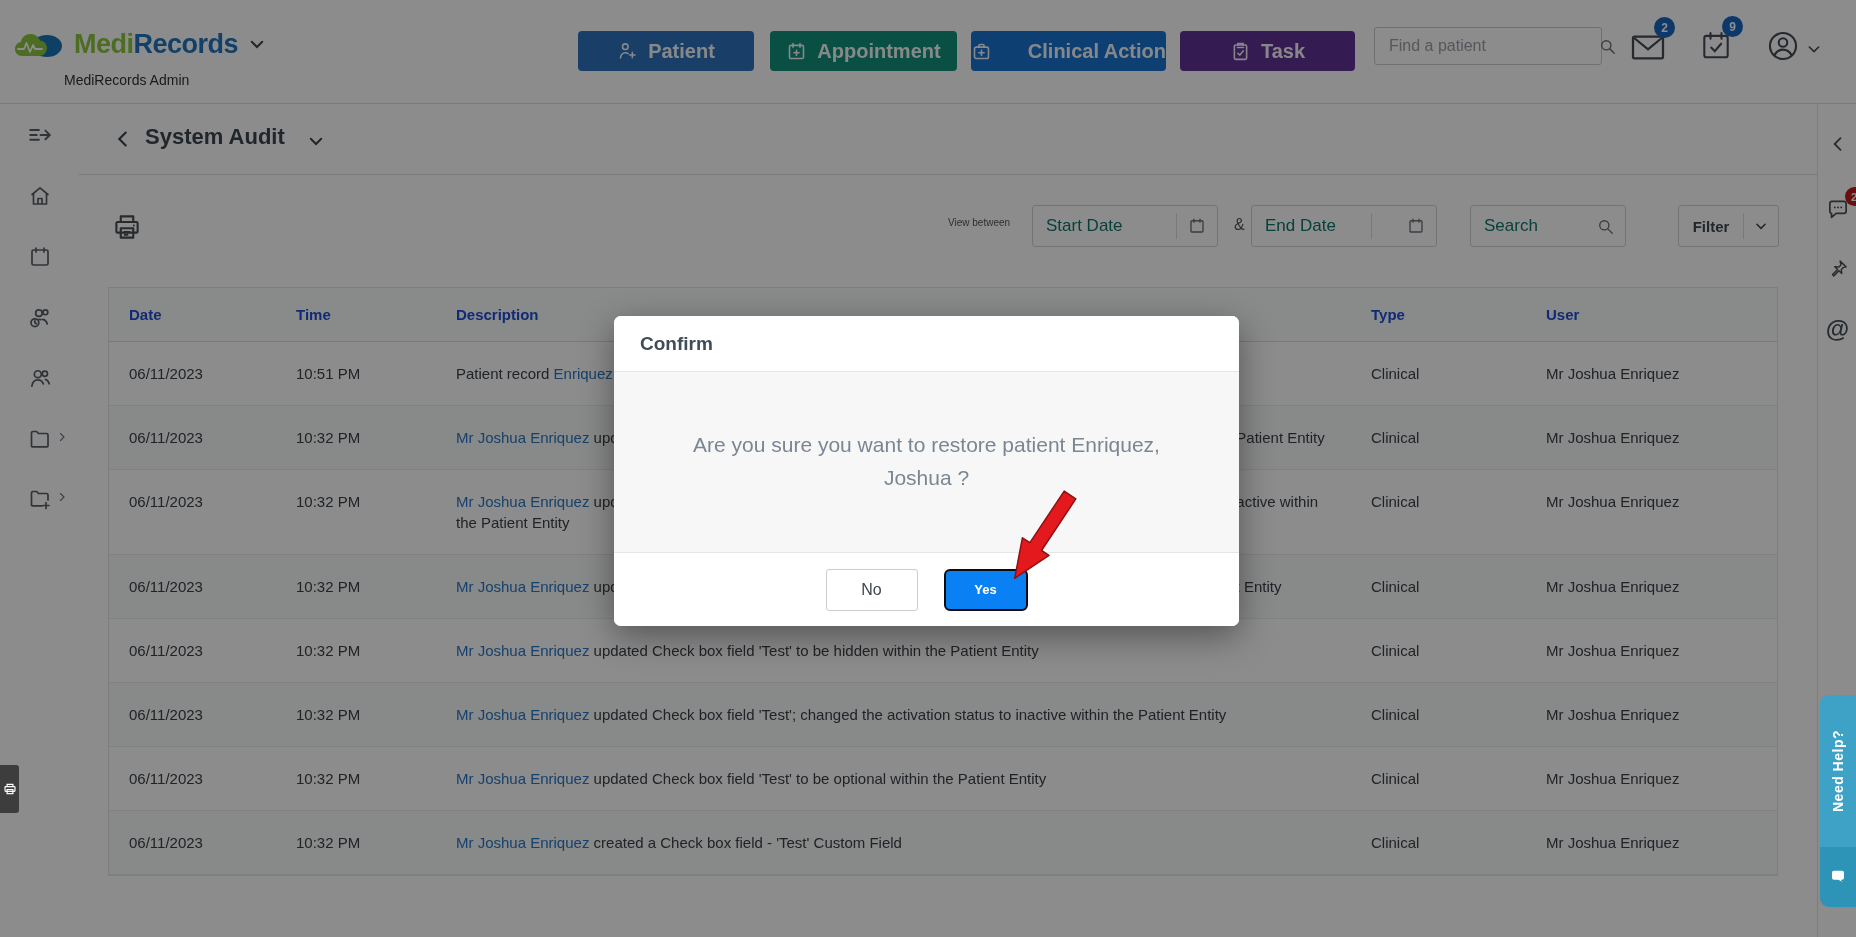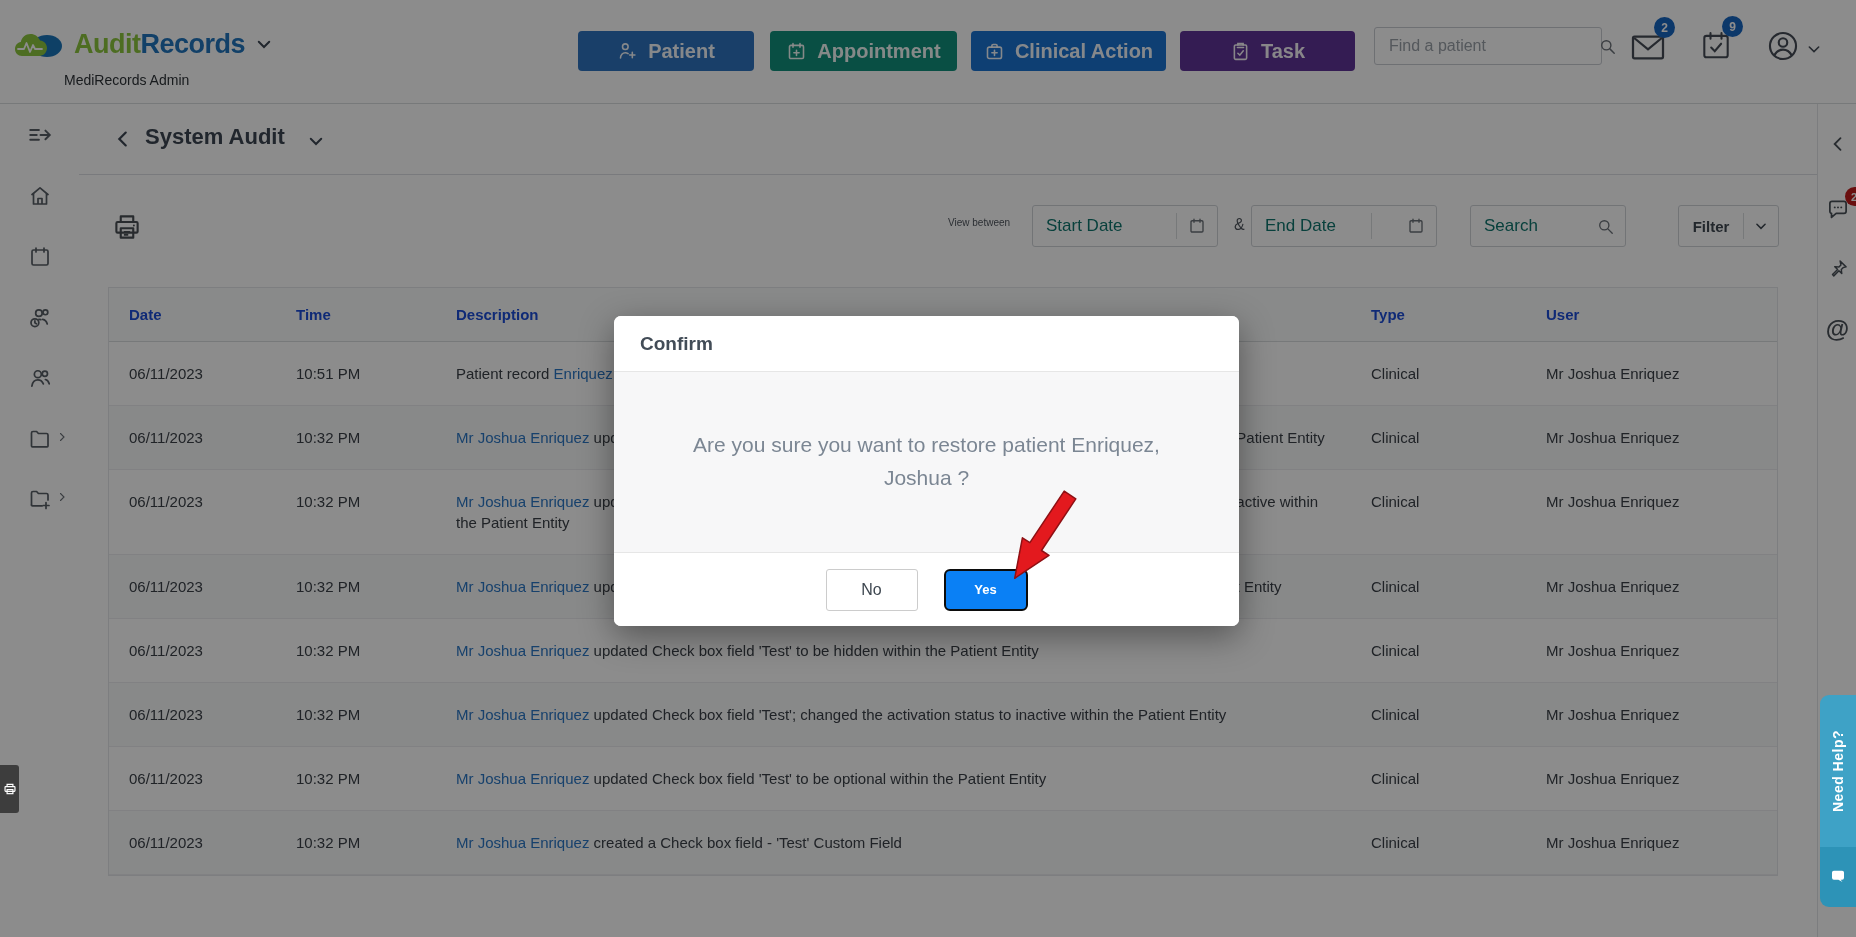--- a/index.html
+++ b/index.html
@@ -14,21 +14,21 @@
   .brand-medi{color:#8dc63f;}
   .brand-records{color:#2176bd;}
   .brand-caret{margin-left:10px;color:#3c4652;}
   .brand-sub{position:absolute;left:64px;top:72px;font-size:14px;color:#2e3338;}
   .hdr-btn{position:absolute;top:31px;height:40px;border-radius:4px;display:flex;
            align-items:center;justify-content:center;gap:10px;color:rgba(255,255,255,.95);
            font-weight:bold;font-size:20px;cursor:pointer;}
   .hdr-btn svg{stroke:rgba(255,255,255,.95);}
   .btn-patient{left:578px;width:176px;background:#2f74c0;}
   .btn-appointment{left:770px;width:187px;background:#12917c;}
-  .btn-clinical{left:971px;width:195px;background:#1a73d2;}
+  .btn-clinical{left:971px;width:195px;background:#1a73d2;justify-content:space-between;}
   .btn-task{left:1180px;width:175px;background:#5f3397;}
   .find-patient{position:absolute;left:1374px;top:27px;width:228px;height:38px;
                 border:1px solid #c8ccd2;border-radius:3px;display:flex;align-items:center;
                 padding:0 12px;box-sizing:border-box;background:#fff;}
   .find-patient input{border:none;outline:none;flex:1;font-size:16px;color:#333;
                       font-family:inherit;background:transparent;}
   .find-patient input::placeholder{color:#9aa0a8;}
   .hdr-ico{position:absolute;color:#454c56;}
   .badge{position:absolute;min-width:21px;height:21px;border-radius:11px;background:#1766c2;
          color:#fff;font-size:12px;font-weight:bold;display:flex;align-items:center;
@@ -118,21 +118,21 @@
 
   <div class="header">
     <div class="brand">
       <span>
         <svg width="52" height="40" viewBox="0 0 52 40">
           <ellipse cx="33" cy="22" rx="15" ry="11" fill="#1b75bb"></ellipse>
           <path d="M8 32c-4 0-7-3-7-7 0-3.5 2.5-6.3 5.8-6.9C7.5 13.5 11.6 10 16.5 10c4.3 0 8 2.7 9.6 6.5 3.8.3 6.9 3.5 6.9 7.5 0 4.4-3.6 8-8 8z" fill="#8dc63f"></path>
           <path d="M4 25h6l2.5-6 3.5 9 3-7 2 4h7" fill="none" stroke="#fff" stroke-width="1.8" stroke-linejoin="round" stroke-linecap="round"></path>
         </svg>
       </span>
-      <span class="brand-text" style="margin-left:8px;"><span class="brand-medi">Audit</span><span class="brand-records">Records</span></span>
+      <span class="brand-text" style="margin-left:8px;"><span class="brand-medi">Medi</span><span class="brand-records">Records</span></span>
       <span class="brand-caret">
         <svg width="18" height="18" viewBox="0 0 24 24" fill="none" stroke="currentColor" stroke-width="2.6" stroke-linecap="round">
             <path d="M5 9l7 7 7-7"></path>
           </svg>
       </span>
     </div>
     <div class="brand-sub">MediRecords Admin</div>
 
     <div class="hdr-btn btn-patient">
       <span>

